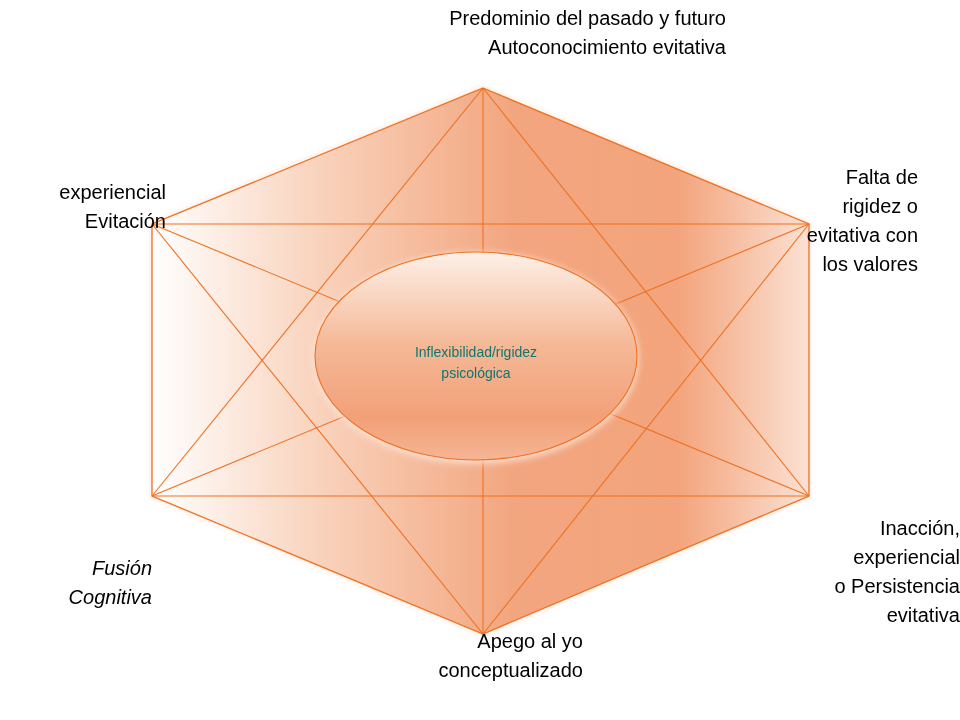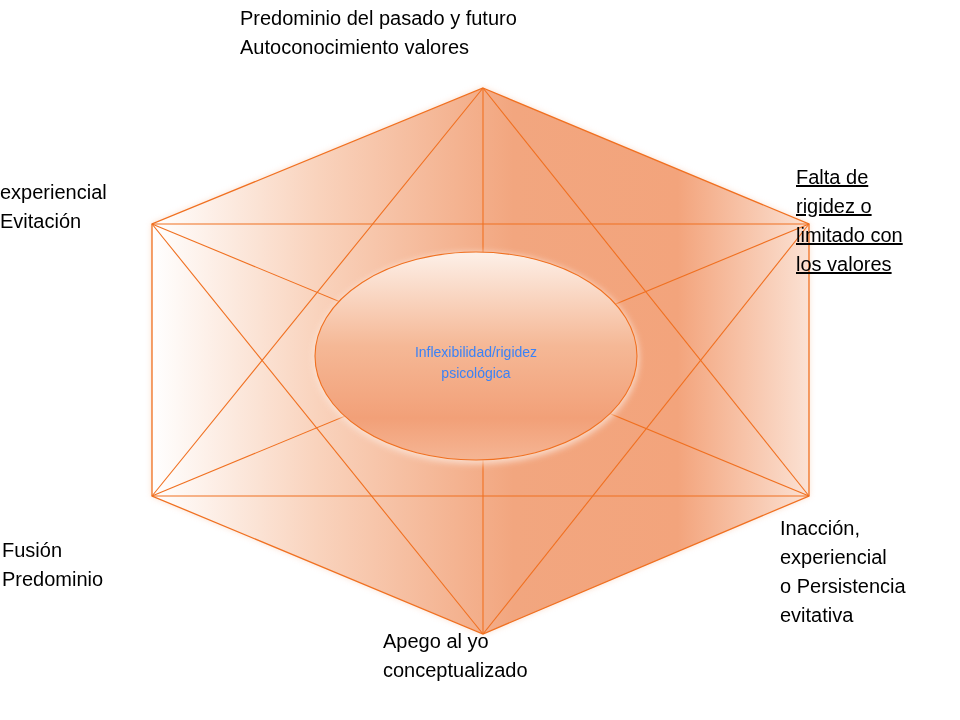--- a/index.html
+++ b/index.html
@@ -1,21 +1,21 @@
 <!DOCTYPE html>
 <html><head>
 <meta charset="utf-8">
 <style>
   html, body { margin: 0; padding: 0; background: #ffffff; }
   body { width: 960px; height: 720px; position: relative; overflow: hidden;
          font-family: "Liberation Sans", sans-serif; }
   #diagram { position: absolute; left: 0; top: 0; width: 960px; height: 720px; }
   .label { position: absolute; color: #000; font-size: 20px; line-height: 29px;
-           text-align: left; white-space: nowrap; }
-  .center-label { position: absolute; color: #3b82f6; font-size: 14px; line-height: 21px;
+           text-align: right; white-space: nowrap; }
+  .center-label { position: absolute; color: #0f766e; font-size: 14px; line-height: 21px;
                   text-align: center; white-space: nowrap; }
 </style>
 </head>
 <body>
 
 <svg id="diagram" viewBox="0 0 960 720" xmlns="http://www.w3.org/2000/svg">
   <defs>
     <linearGradient id="hexGrad" x1="152" y1="0" x2="809" y2="0" gradientUnits="userSpaceOnUse">
       <stop offset="0" stop-color="#ffffff"></stop>
       <stop offset="0.25" stop-color="#f9d3bd"></stop>
@@ -53,43 +53,43 @@
   <ellipse cx="476" cy="356" rx="161" ry="104" fill="url(#ellGrad)" stroke="#f07020" stroke-width="1.1"></ellipse>
 </svg>
 
 <div class="center-label" style="left:376px; top:342px; width:200px;">
   <div>Inflexibilidad/rigidez</div>
   <div>psicológica</div>
 </div>
 
 <div class="label" style="left:240px; top:4px; width:486px;">
   <div>Predominio del pasado y futuro</div>
-  <div>Autoconocimiento valores</div>
+  <div>Autoconocimiento evitativa</div>
 </div>
 
-<div class="label" style="left:796px; top:163px; width:150px;text-decoration:underline;">
+<div class="label" style="left:768px; top:163px; width:150px;">
   <div>Falta de</div>
   <div>rigidez o</div>
-  <div>limitado con</div>
+  <div>evitativa con</div>
   <div>los valores</div>
 </div>
 
-<div class="label" style="left:780px; top:514px; width:160px;">
+<div class="label" style="left:800px; top:514px; width:160px;">
   <div>Inacción,</div>
   <div>experiencial</div>
   <div>o Persistencia</div>
   <div>evitativa</div>
 </div>
 
 <div class="label" style="left:383px; top:627px; width:200px;">
   <div>Apego al yo</div>
   <div>conceptualizado</div>
 </div>
 
-<div class="label" style="left:2px; top:536px; width:150px;">
+<div class="label" style="left:2px; top:554px; width:150px;font-style:italic;">
   <div>Fusión</div>
-  <div>Predominio</div>
+  <div>Cognitiva</div>
 </div>
 
 <div class="label" style="left:0px; top:178px; width:166px;">
   <div>experiencial</div>
   <div>Evitación</div>
 </div>
 
 </body></html>

